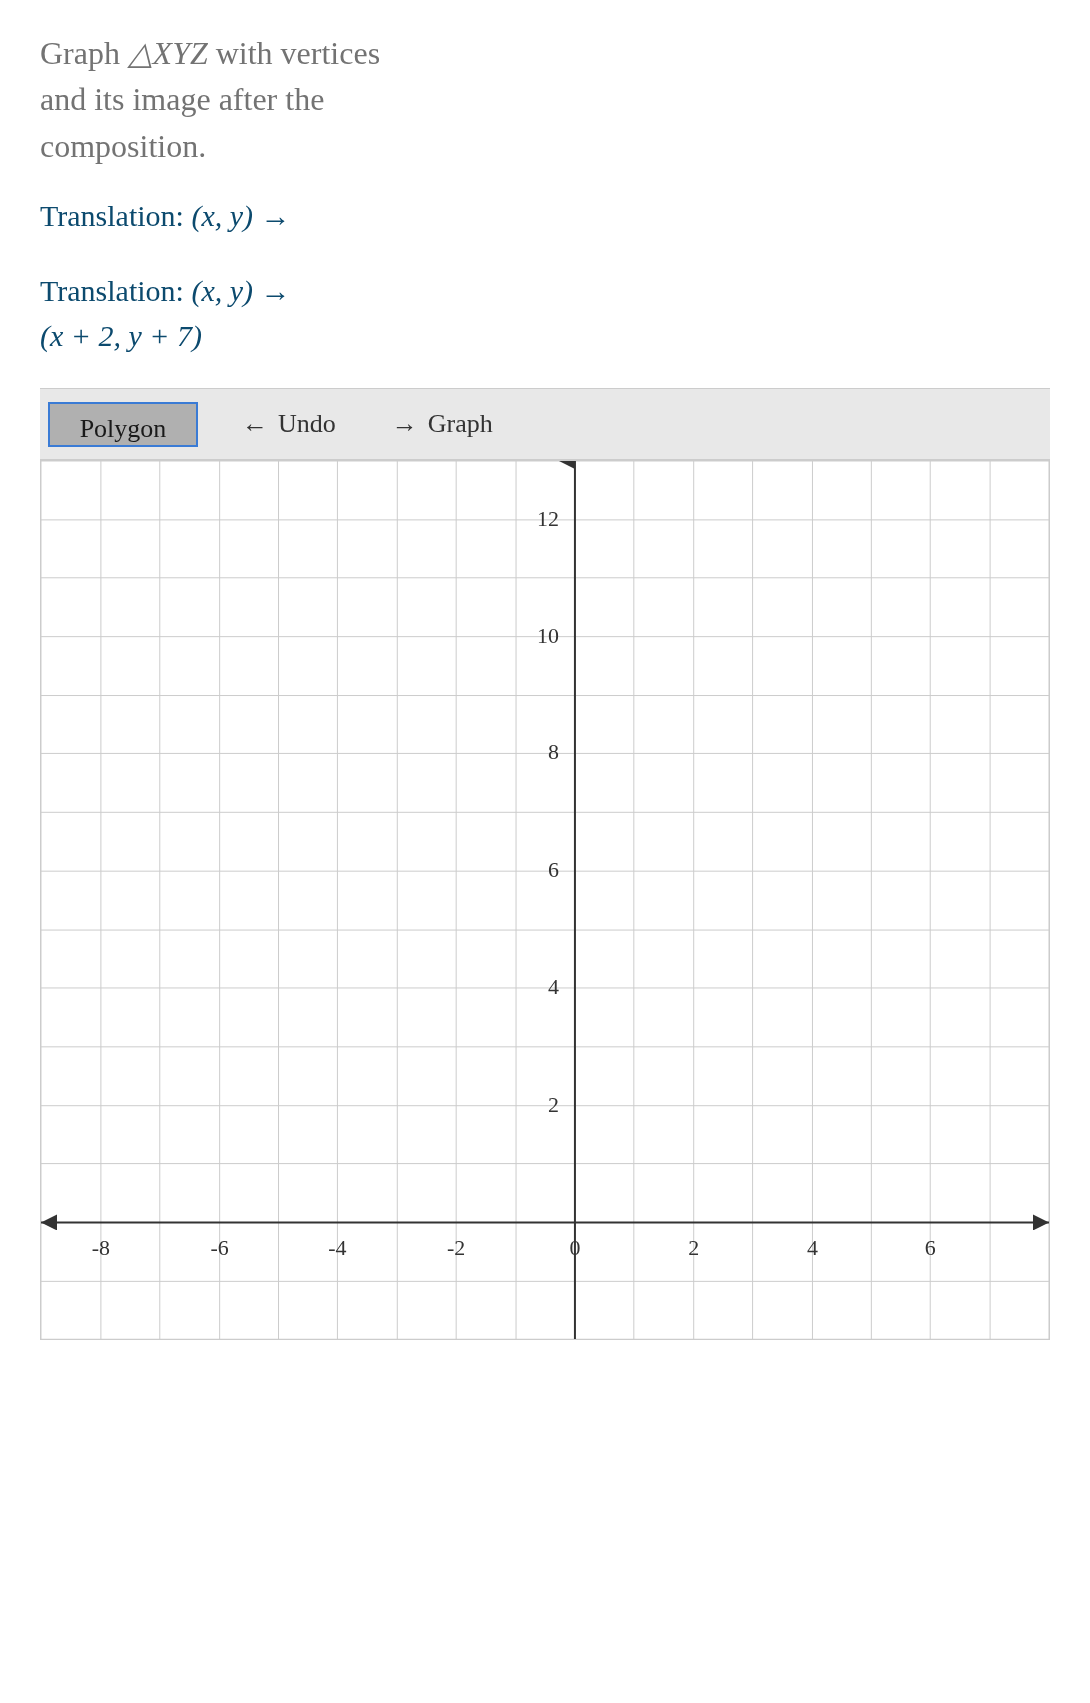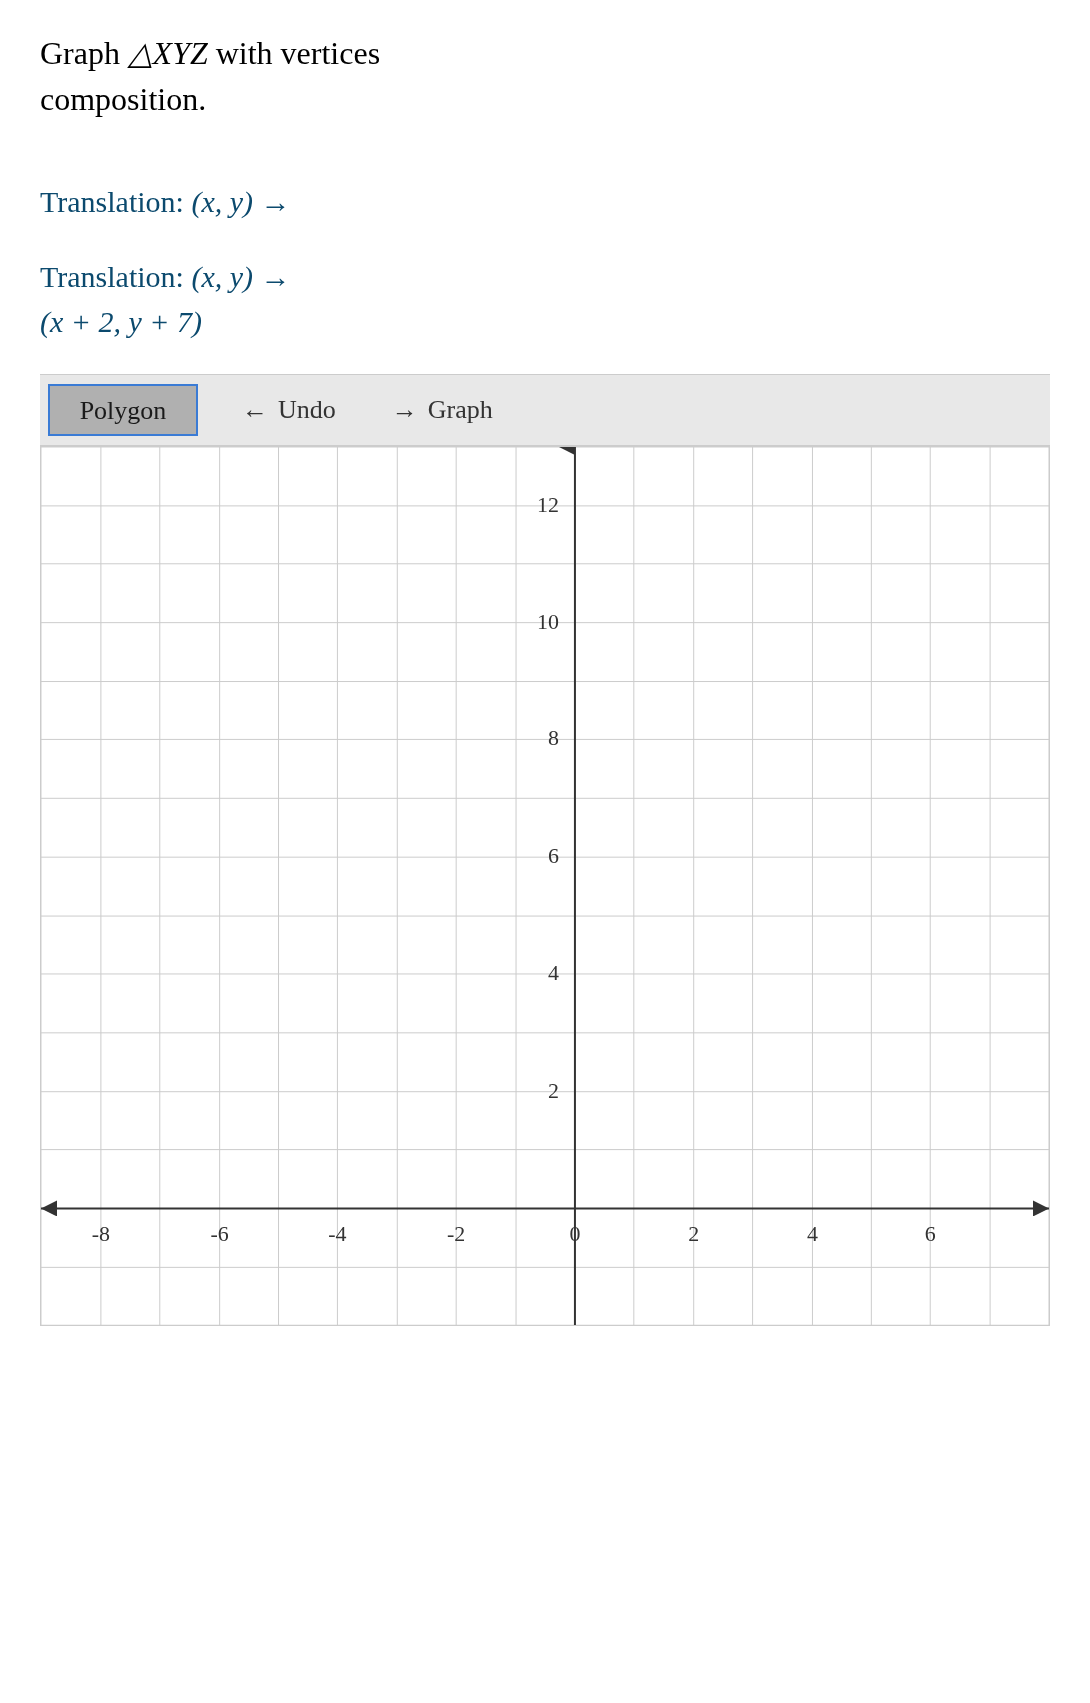--- a/index.html
+++ b/index.html
@@ -9,22 +9,22 @@
       background: #ffffff;
       font-family: Georgia, 'Times New Roman', serif;
       color: #1a1a1a;
     }
     .page-container {
       padding: 30px 40px 40px 40px;
     }
     .problem-text {
       font-size: 32px;
       line-height: 1.45;
-      color: #000000;
-      margin-bottom: 56px;
+      color: #737373;
+      margin-bottom: 24px;
     }
     .translation-block {
       margin-bottom: 30px;
     }
     .translation-block p {
       font-size: 30px;
       line-height: 1.5;
       color: #0c4a6e;
     }
     .toolbar {
@@ -38,21 +38,21 @@
     }
     .toolbar-polygon-btn {
       background: #b0b0b0;
       border: 2.5px solid #3a7bd5;
       color: #1a1a1a;
       font-size: 26px;
       font-family: Georgia, serif;
       padding: 10px 28px;
       cursor: pointer;
       margin: 8px 16px 8px 8px;
-      height: 52px;
+      height: 45px;
       min-width: 150px;
     }
     .toolbar-btn {
       display: flex;
       align-items: center;
       gap: 10px;
       font-size: 26px;
       font-family: Georgia, serif;
       color: #333;
       background: none;
@@ -76,20 +76,21 @@
   </style>
 </head>
 <body>
 
 <div class="page-container">
 
   <div class="problem-text">
     <p>
       <span>Graph  </span><span style="font-style:italic;">△XYZ</span><span> with vertices</span>
     </p>
+    <p>and its image after the</p>
     <p>composition.</p>
   </div>
 
   <div class="translation-block">
     <p>
       <span>Translation: </span><span style="font-style:italic;">(x, y) →</span>
     </p>
   </div>
 
   <div class="translation-block">

